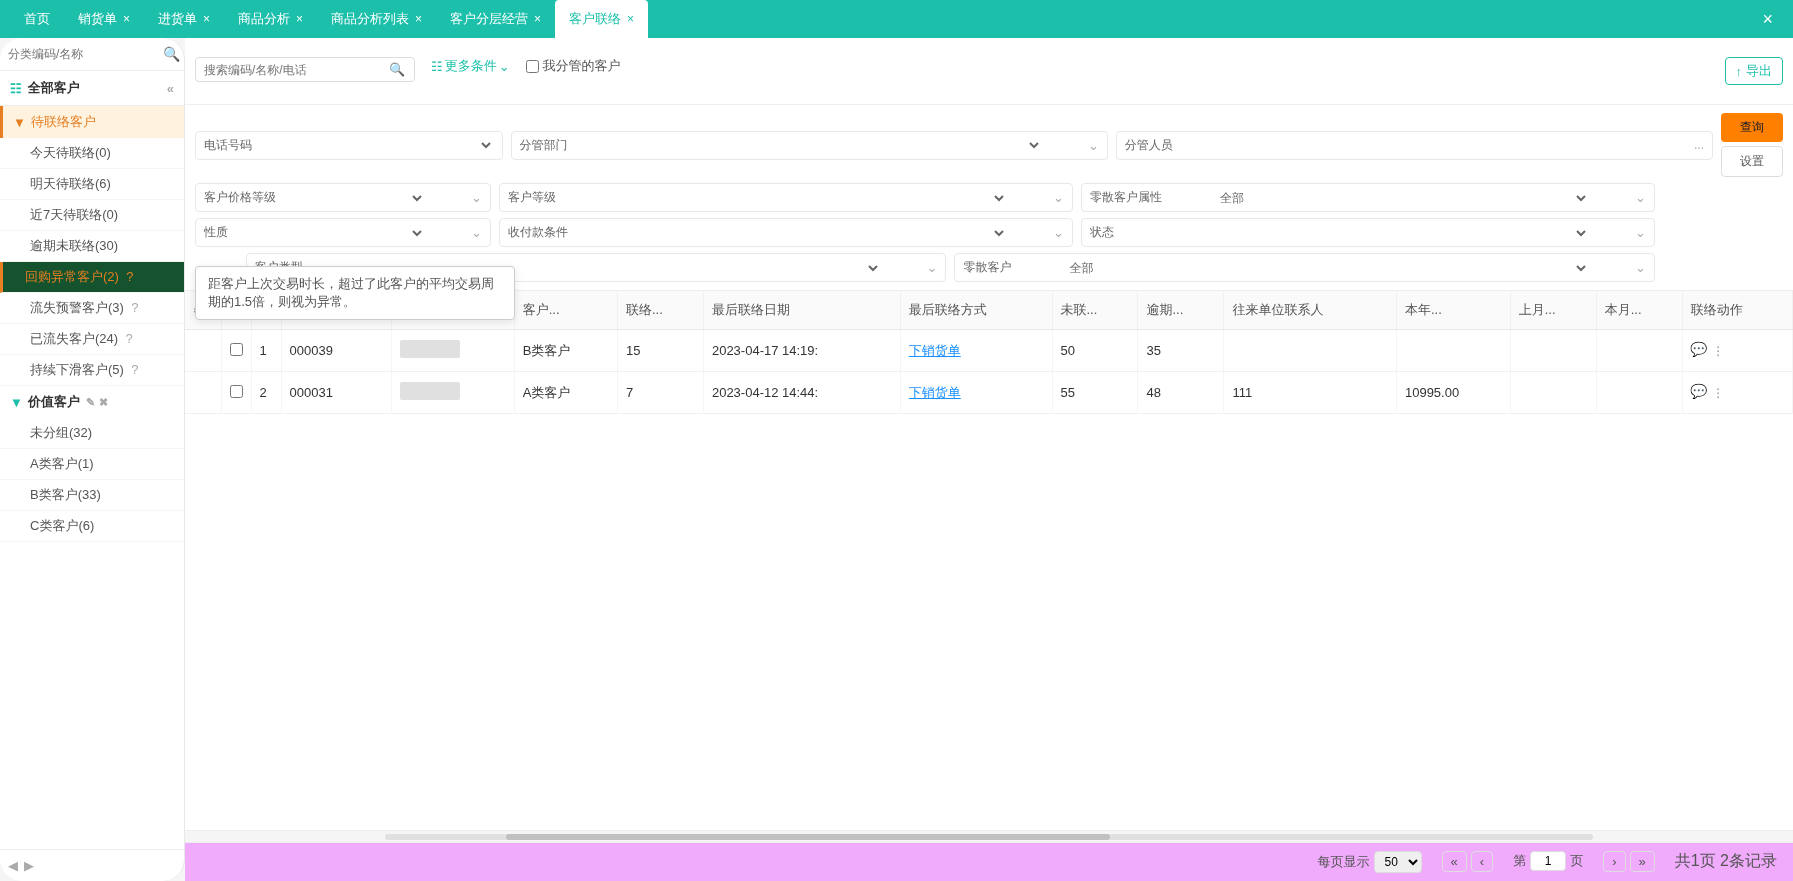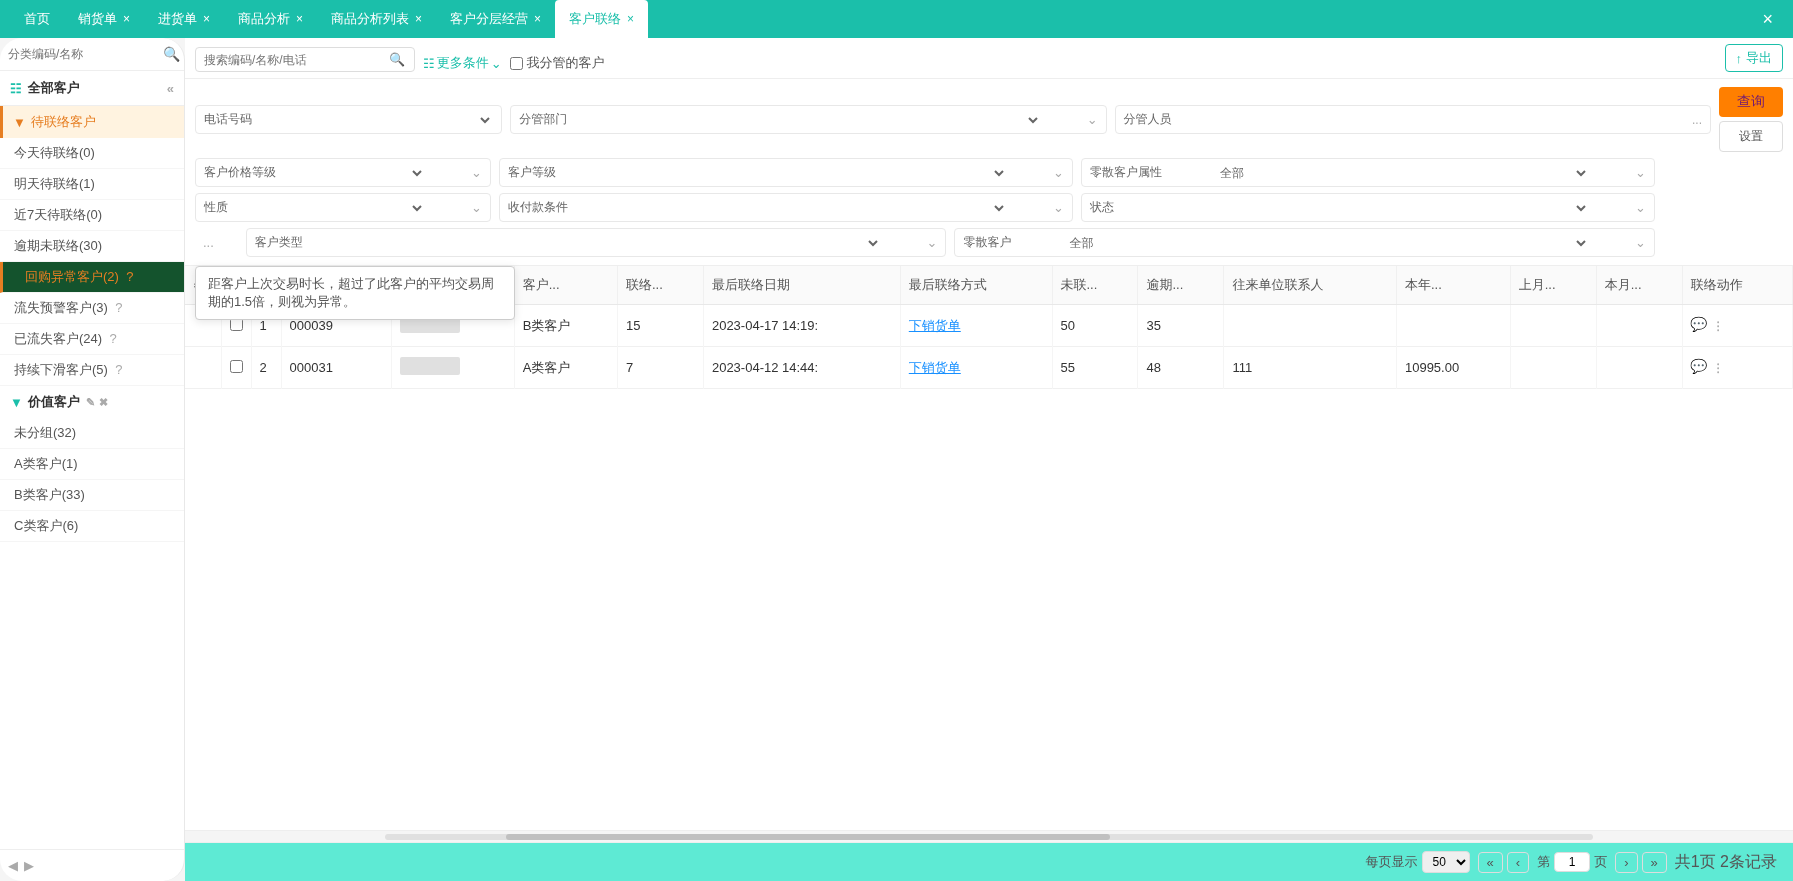--- a/index.html
+++ b/index.html
@@ -49,39 +49,39 @@
     .sidebar-header .collapse-btn { margin-left: auto; color: #aaa; cursor: pointer; }
 
     .sidebar-group { }
     .sidebar-group-title {
       display: flex; align-items: center; padding: 7px 10px; color: #e67e22;
       font-size: 12px; cursor: pointer; background: #fff3e0; border-left: 3px solid #e67e22;
     }
     .sidebar-group-title .triangle { margin-right: 5px; }
 
     .sidebar-item {
-      padding: 6px 10px 6px 14px; color: #555; cursor: pointer; font-size: 12px;
+      padding: 6px 10px 6px 30px; color: #555; cursor: pointer; font-size: 12px;
       border-bottom: 1px solid #f5f5f5;
     }
     .sidebar-item.active { background: #14532d; color: #e67e22; border-left: 3px solid #e67e22; }
 
     .sidebar-section-title {
       display: flex; align-items: center; padding: 7px 10px; color: #333;
       font-size: 12px; cursor: pointer; font-weight: bold;
     }
     .sidebar-section-title .triangle { margin-right: 5px; color: #1bbfaa; }
     .sidebar-section-title .edit-icon { margin-left: 6px; color: #aaa; font-size: 11px; cursor: pointer; }
 
     
     .content-area { flex: 1; display: flex; flex-direction: column; overflow: hidden; background: #f5f5f5; }
 
     
     .toolbar {
-      display: flex; align-items: flex-end; padding: 6px 10px; background: #fff;
-      border-bottom: 1px solid #eee; gap: 8px;
+      display: flex; align-items: flex-start; padding: 19px 10px; background: #fff;
+      border-bottom: 1px solid #eee; gap: 16px;
     }
     .toolbar .search-box {
       display: flex; align-items: center; border: 1px solid #ddd; border-radius: 4px;
       padding: 4px 8px; background: #fff; width: 220px;
     }
     .toolbar .search-box input {
       border: none; outline: none; font-size: 12px; flex: 1; color: #666;
     }
     .toolbar .search-icon { color: #1bbfaa; cursor: pointer; margin-left: 4px; }
     .toolbar .more-conditions {
@@ -111,22 +111,22 @@
     }
     .filter-item label { color: #666; font-size: 12px; white-space: nowrap; margin-right: 8px; }
     .filter-item select {
       border: none; outline: none; font-size: 12px; color: #666; flex: 1; background: transparent;
     }
     .filter-item .dropdown-icon { color: #aaa; margin-left: auto; cursor: pointer; }
     .filter-actions {
       display: flex; flex-direction: column; gap: 4px;
     }
     .btn-query {
-      background: #ff7f00; color: #701a75; border: none; border-radius: 4px;
-      padding: 6px 18px; cursor: pointer; font-size: 14px;
+      background: #ff7f00; color: #0f172a; border: none; border-radius: 4px;
+      padding: 6px 18px; cursor: pointer; font-size: 12px;
     }
     .btn-settings {
       background: #fff; color: #555; border: 1px solid #ddd; border-radius: 4px;
       padding: 6px 18px; cursor: pointer; font-size: 12px;
     }
 
     
     .tooltip-box {
       position: absolute; top: 228px; left: 10px; background: #fff; border: 1px solid #ccc;
       border-radius: 4px; padding: 8px 12px; font-size: 12px; color: #555; z-index: 100;
@@ -150,22 +150,22 @@
     table tbody td {
       padding: 10px 8px; color: #333; border-right: 1px solid #f5f5f5;
       white-space: nowrap;
     }
     table tbody td.link { color: #1890ff; text-decoration: underline; cursor: pointer; }
     .row-actions { display: flex; gap: 8px; color: #aaa; }
     .row-actions span { cursor: pointer; font-size: 14px; }
 
     
     .pagination {
-      display: flex; align-items: center; justify-content: flex-end; padding: 8px 16px;
-      background: #5eead4; border-top: 1px solid #eee; gap: 8px;
+      display: flex; align-items: flex-start; justify-content: flex-end; padding: 8px 16px;
+      background: #f0abfc; border-top: 1px solid #eee; gap: 20px;
     }
     .pagination .per-page {
       display: flex; align-items: center; gap: 4px; font-size: 12px; color: #555;
     }
     .pagination .per-page select {
       border: 1px solid #ddd; border-radius: 4px; padding: 2px 6px; font-size: 12px;
     }
     .pagination .nav-btns {
       display: flex; align-items: center; gap: 4px;
     }
@@ -252,21 +252,21 @@
 
     <div class="sidebar-group">
       <div class="sidebar-group-title">
         <span class="triangle">▼</span>
         <span>待联络客户</span>
       </div>
       <div class="sidebar-item">
         <span>今天待联络(0)</span>
       </div>
       <div class="sidebar-item">
-        <span>明天待联络(1)</span>
+        <span>明天待联络(6)</span>
       </div>
       <div class="sidebar-item">
         <span>近7天待联络(0)</span>
       </div>
       <div class="sidebar-item">
         <span>逾期未联络(30)</span>
       </div>
     </div>
 
     <div style="position:relative">

